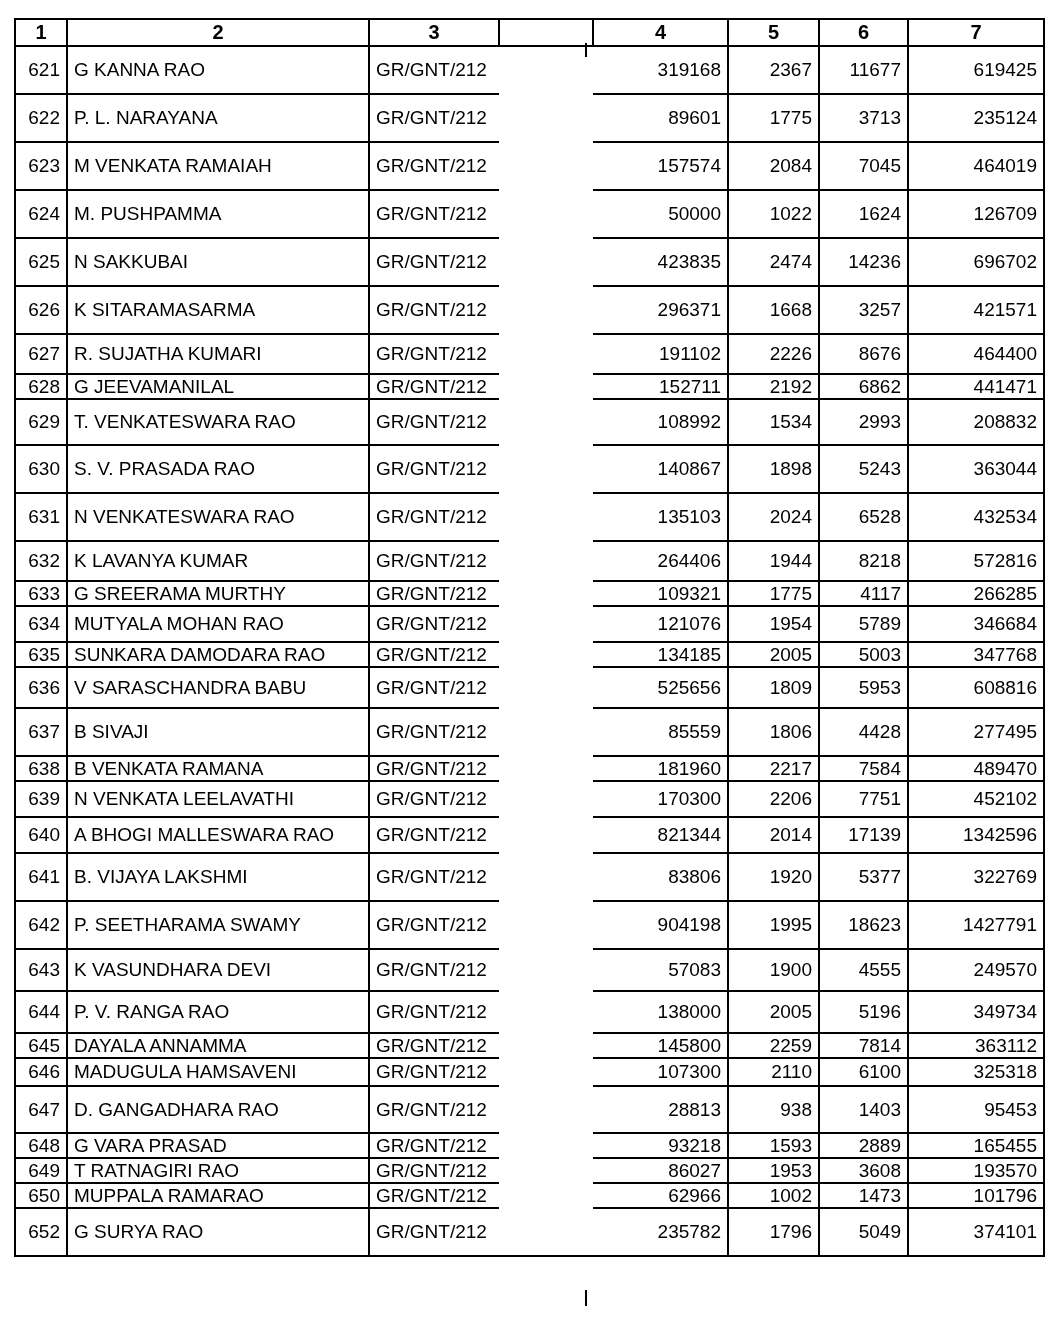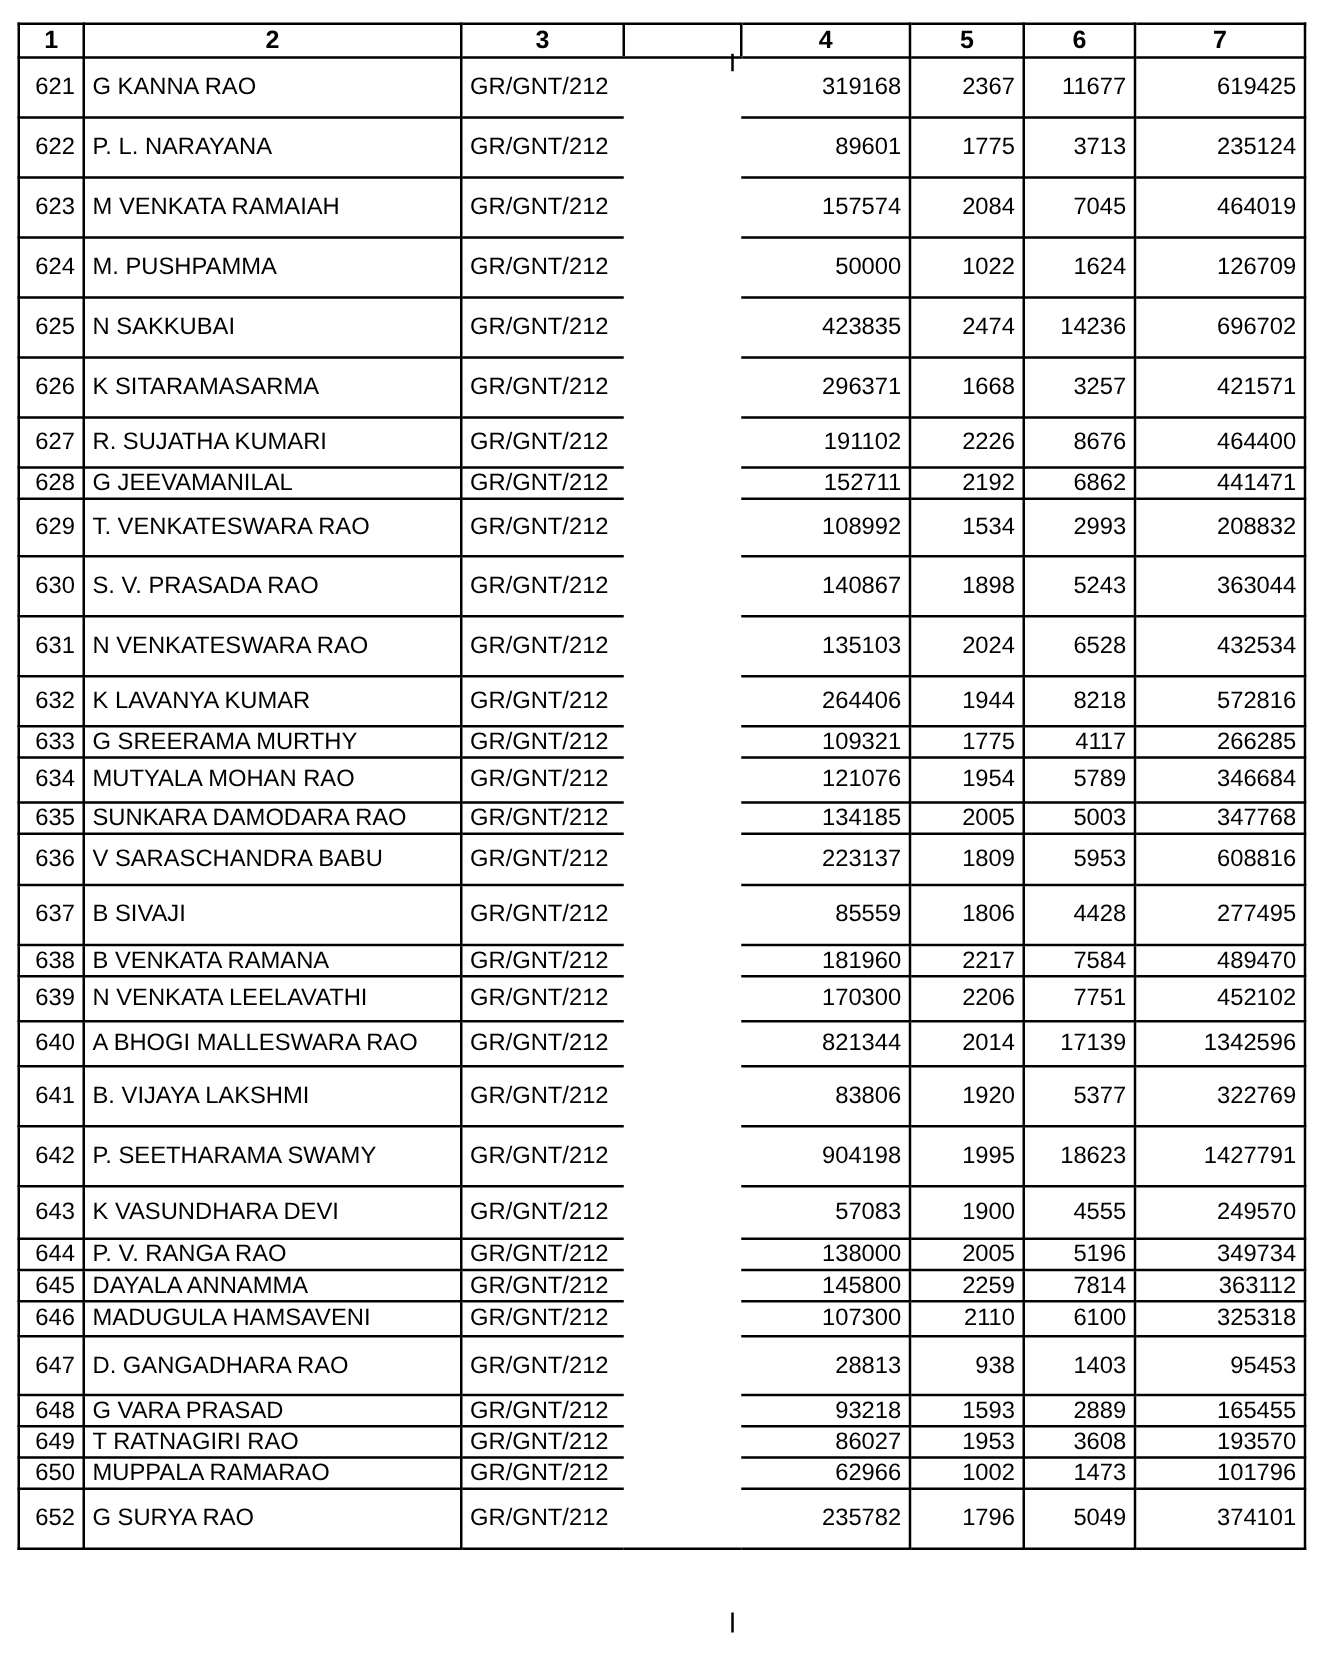--- a/index.html
+++ b/index.html
@@ -313,21 +313,21 @@
           <td class="k4">134185</td>
           <td class="k5">2005</td>
           <td class="k6">5003</td>
           <td class="k7">347768</td>
         </tr>
         <tr style="height: 41px;">
           <td class="k1">636</td>
           <td class="k2">V SARASCHANDRA BABU</td>
           <td class="k3">GR/GNT/212</td>
           <td class="gap"></td>
-          <td class="k4">223137</td>
+          <td class="k4">525656</td>
           <td class="k5">1809</td>
           <td class="k6">5953</td>
           <td class="k7">608816</td>
         </tr>
         <tr style="height: 48px;">
           <td class="k1">637</td>
           <td class="k2">B SIVAJI</td>
           <td class="k3">GR/GNT/212</td>
           <td class="gap"></td>
           <td class="k4">85559</td>
@@ -388,21 +388,21 @@
         <tr style="height: 42px;">
           <td class="k1">643</td>
           <td class="k2">K VASUNDHARA DEVI</td>
           <td class="k3">GR/GNT/212</td>
           <td class="gap"></td>
           <td class="k4">57083</td>
           <td class="k5">1900</td>
           <td class="k6">4555</td>
           <td class="k7">249570</td>
         </tr>
-        <tr style="height: 25px;">
+        <tr style="height: 42px;">
           <td class="k1">644</td>
           <td class="k2">P. V. RANGA RAO</td>
           <td class="k3">GR/GNT/212</td>
           <td class="gap"></td>
           <td class="k4">138000</td>
           <td class="k5">2005</td>
           <td class="k6">5196</td>
           <td class="k7">349734</td>
         </tr>
         <tr style="height: 25px;">

